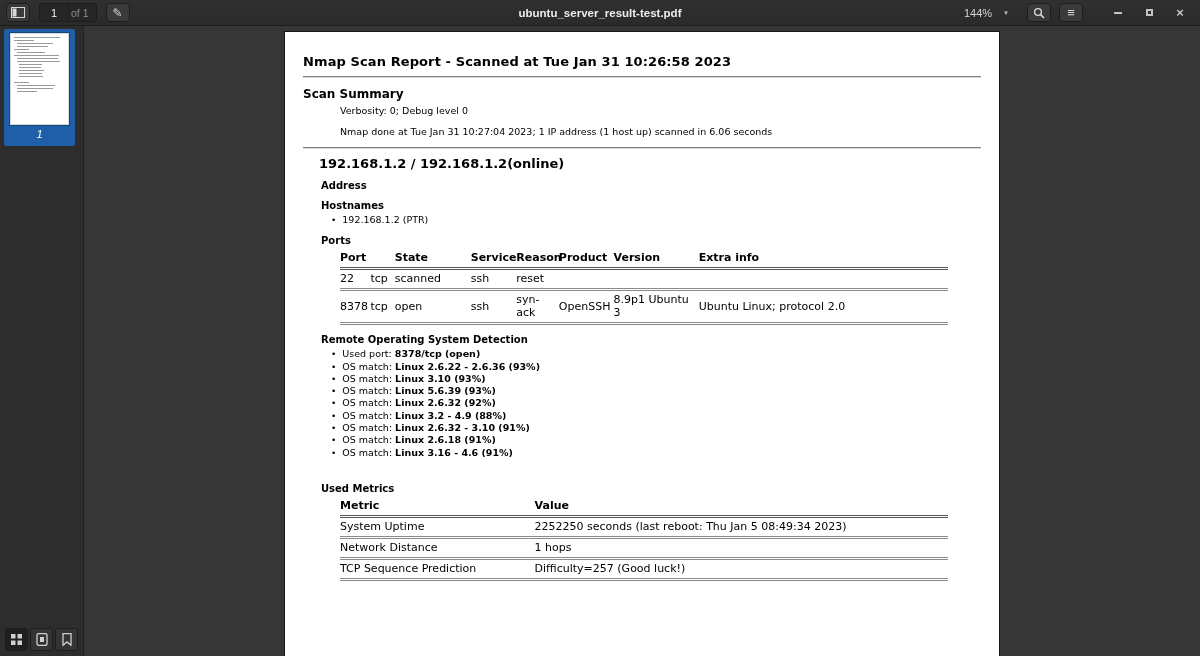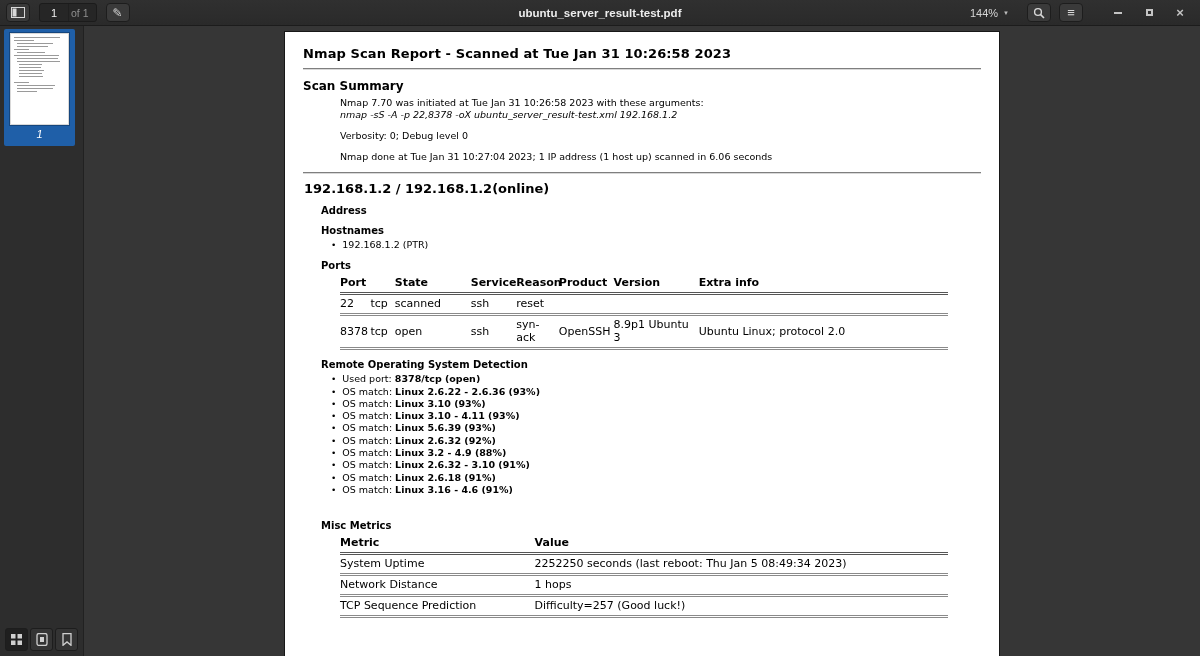--- a/index.html
+++ b/index.html
@@ -16,21 +16,21 @@
   .tool-btn { height:19px; background:#3a3a3a; border:1px solid #1d1d1d; border-radius:4px;
               display:flex; align-items:center; justify-content:center; color:#d8d8d8; }
   .tool-btn.square { width:24px; }
   .page-widget { height:19px; display:flex; align-items:center; background:#262626;
                  border:1px solid #1b1b1b; border-radius:3px; overflow:hidden; }
   .page-cur { width:28px; text-align:center; color:#f0f0f0; font-size:11px; }
   .page-of { color:#8f8f8f; font-size:10.5px; padding:0 7px 0 2px; border-left:1px solid #1f1f1f;
              height:100%; display:flex; align-items:center; }
   .wtitle { position:absolute; left:0; right:0; text-align:center; color:#ededed;
             font-size:11.5px; font-weight:bold; pointer-events:none; }
-  .zoom-widget { display:flex; align-items:center; gap:5px; color:#d5d5d5; font-size:11px;
+  .zoom-widget { display:flex; align-items:center; gap:11px; color:#d5d5d5; font-size:11px;
                  padding:0 10px; height:19px; }
   .caret { font-size:6px; color:#bdbdbd; }
   .win-ctl { width:24px; height:18px; display:flex; align-items:center; justify-content:center;
              color:#c4c4c4; font-size:12px; margin-left:7px; }
   .minbar { width:8px; height:2px; background:#c4c4c4; }
   .maxbox { width:7px; height:7px; border:2px solid #c4c4c4; }
   .gap8 { width:8px; } .gap16 { width:16px; }
   svg.icon { display:block; }
 
   
@@ -46,24 +46,24 @@
   .side-bottom { display:flex; gap:2px; padding:4px 5px 5px; }
   .side-btn { width:24px; height:23px; background:#343434; border:1px solid #1d1d1d;
               border-radius:3px; display:flex; align-items:center; justify-content:center; }
   .side-btn.active { background:#1f1f1f; }
 
   .main { flex:1; display:flex; justify-content:center; overflow:hidden; background:#363636; }
   .page { width:714px; margin-top:6px; background:#ffffff; box-shadow:0 0 0 1px #171717;
           padding:0 18px; color:#000; font-family:"DejaVu Sans",sans-serif; }
 
   
-  .doc-h1 { font-size:13px; font-weight:bold; margin-top:14px; padding-bottom:7px; letter-spacing:0.1px; }
+  .doc-h1 { font-size:13px; font-weight:bold; margin-top:22px; padding-bottom:7px; letter-spacing:0.1px; }
   .rule { border:none; border-top:1px solid #7f7f7f; border-bottom:1px solid #d8d8d8; height:2px; }
   .doc-h2 { font-size:12px; font-weight:bold; margin:9px 0 4px; }
-  .host-h { font-size:13px; font-weight:bold; margin:7px 1px 3px; }
+  .host-h { font-size:13px; font-weight:bold; margin:7px 16px 3px; }
   .doc-h3 { font-size:10px; font-weight:bold; margin:9px 0 3px 18px; }
   .para { font-size:9.5px; line-height:12px; margin:3px 0 9px 37px; }
   .cmd { font-style:italic; }
   ul.blist { list-style:none; margin:1px 0 4px 28px; }
   ul.blist li { font-size:9.5px; line-height:11.3px; }
   ul.blist li::before { content:"•"; margin-right:6px; font-size:9px; }
   .bold { font-weight:bold; }
 
   table.doc-table { border-collapse:collapse; margin-left:37px; width:608px;
                     font-size:11px; table-layout:fixed; }
@@ -179,24 +179,20 @@
       </div>
     </div>
 
     <div class="main">
       <div class="page">
 
         <div class="doc-h1">Nmap Scan Report - Scanned at Tue Jan 31 10:26:58 2023</div>
         <hr class="rule">
 
         <div class="doc-h2">Scan Summary</div>
-        <div class="para">
-          <span>Nmap 7.70 was initiated at Tue Jan 31 10:26:58 2023 with these arguments:</span><br>
-          <span class="cmd">nmap -sS -A -p 22,8378 -oX ubuntu_server_result-test.xml 192.168.1.2</span>
-        </div>
         <div class="para">Verbosity: 0; Debug level 0</div>
         <div class="para">Nmap done at Tue Jan 31 10:27:04 2023; 1 IP address (1 host up) scanned in 6.06 seconds</div>
         <hr class="rule">
 
         <div class="host-h">192.168.1.2 / 192.168.1.2(online)</div>
 
         <div class="doc-h3">Address</div>
 
         <div class="doc-h3">Hostnames</div>
         <ul class="blist">
@@ -256,36 +252,35 @@
         <ul class="blist">
 
             <li><span>Used port: </span><span class="bold">8378/tcp (open)</span></li>
 
 
 
             <li><span>OS match: </span><span class="bold">Linux 2.6.22 - 2.6.36 (93%)</span></li>
 
             <li><span>OS match: </span><span class="bold">Linux 3.10 (93%)</span></li>
 
-            <li><span>OS match: </span><span class="bold">Linux 3.10 - 4.11 (93%)</span></li>
 
             <li><span>OS match: </span><span class="bold">Linux 5.6.39 (93%)</span></li>
 
             <li><span>OS match: </span><span class="bold">Linux 2.6.32 (92%)</span></li>
 
             <li><span>OS match: </span><span class="bold">Linux 3.2 - 4.9 (88%)</span></li>
 
             <li><span>OS match: </span><span class="bold">Linux 2.6.32 - 3.10 (91%)</span></li>
 
             <li><span>OS match: </span><span class="bold">Linux 2.6.18 (91%)</span></li>
 
             <li><span>OS match: </span><span class="bold">Linux 3.16 - 4.6 (91%)</span></li>
           </ul>
 
-        <div class="doc-h3 misc-gap">Misc Metrics</div>
+        <div class="doc-h3 misc-gap">Used Metrics</div>
         <table class="doc-table">
           <colgroup>
               <col class="c-metric">
               <col class="c-value">
             </colgroup>
           <thead>
             <tr>
                 <th>Metric</th>
                 <th>Value</th>
               </tr>

